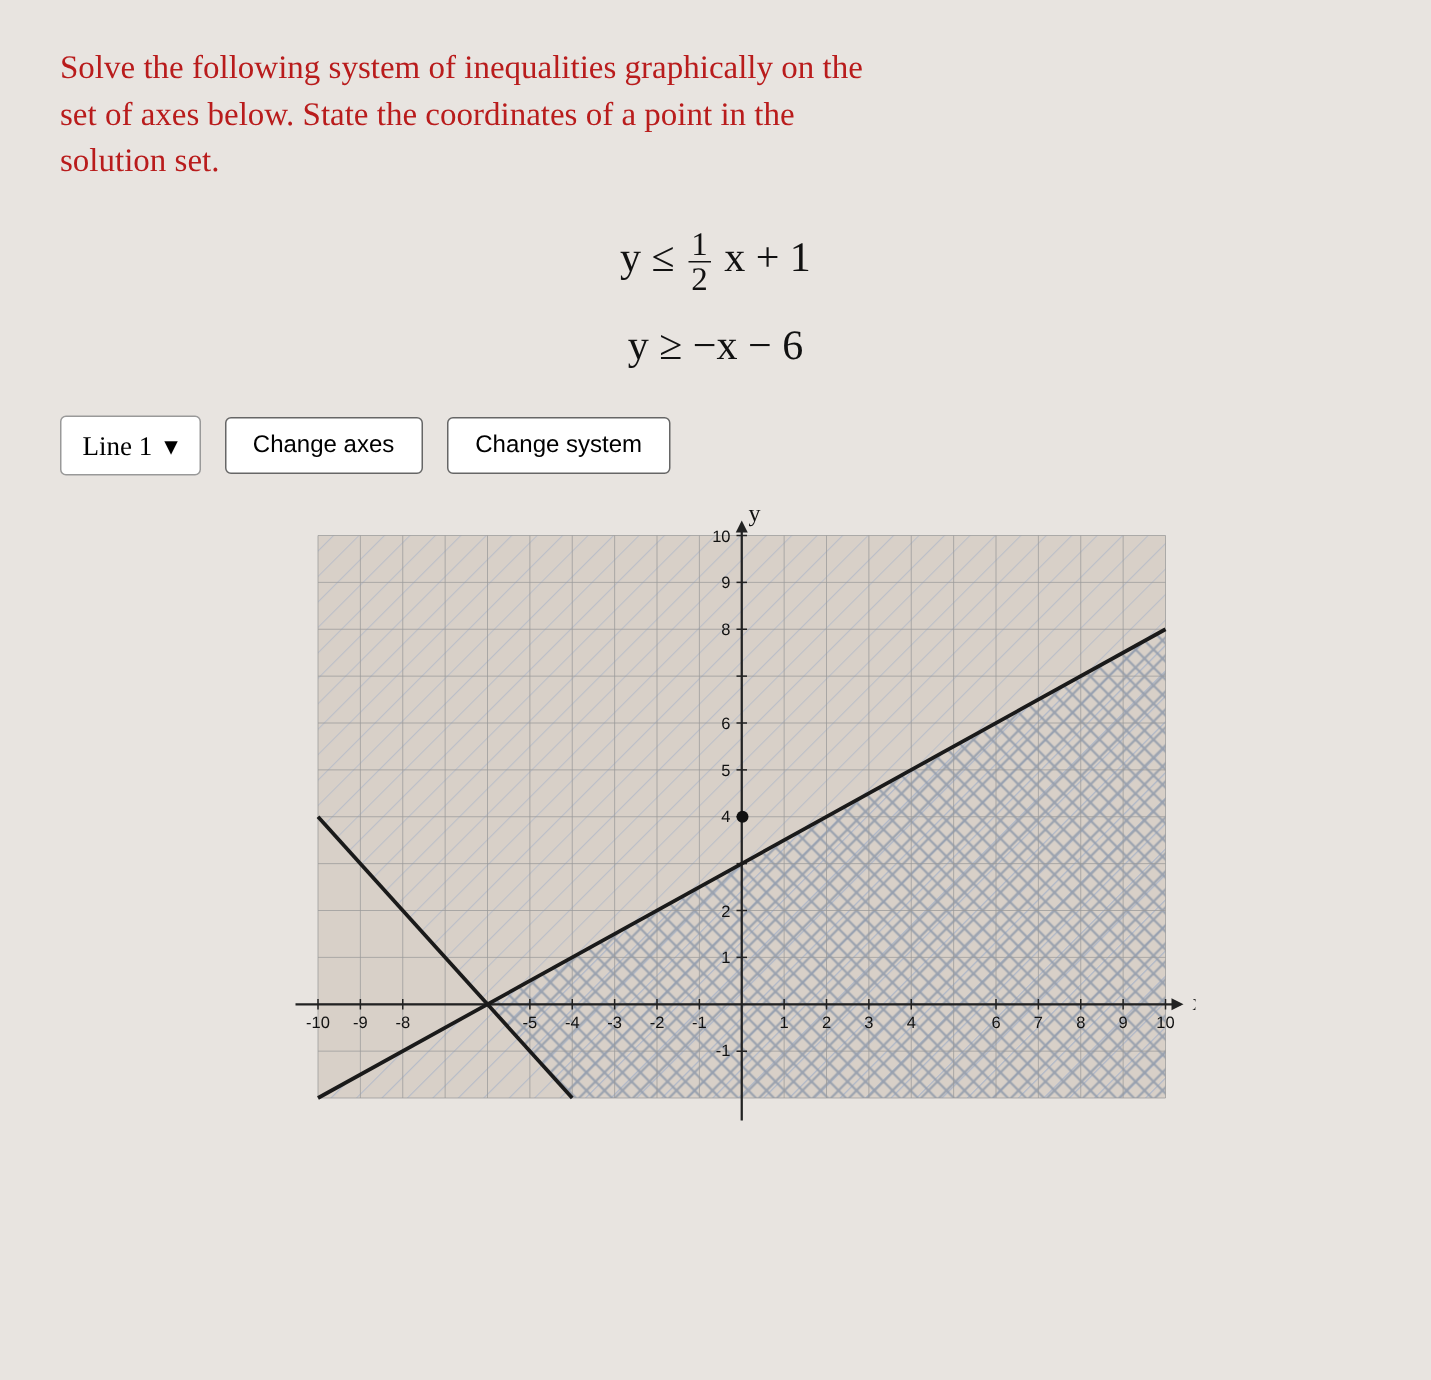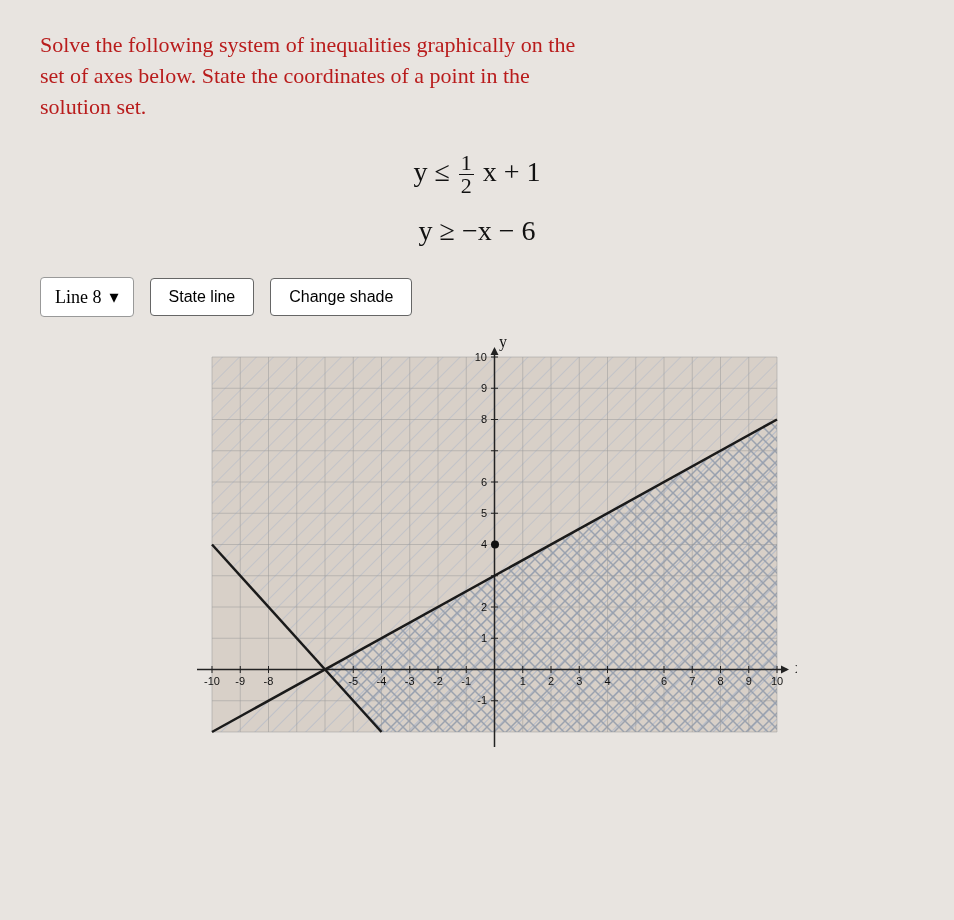--- a/index.html
+++ b/index.html
@@ -104,25 +104,25 @@
     </span>
     <span>x + 1</span>
   </div>
   <div class="equation">
     <span>y ≥ −x − 6</span>
   </div>
 </div>
 
 <div class="controls">
   <div class="line-select">
-    <span>Line 8</span>
+    <span>Line 1</span>
     <span>▾</span>
   </div>
-  <button class="btn">State line</button>
-  <button class="btn">Change shade</button>
+  <button class="btn">Change axes</button>
+  <button class="btn">Change system</button>
 </div>
 
 <div class="graph-container">
   <svg class="graph-svg" viewBox="0 0 640 430" xmlns="http://www.w3.org/2000/svg">
 
     <defs>
 
       <pattern id="hatch1" patternUnits="userSpaceOnUse" width="12" height="12" patternTransform="rotate(45)">
         <line x1="0" y1="0" x2="0" y2="12" stroke="#b0b8c8" stroke-width="1.5"></line>
       </pattern>

